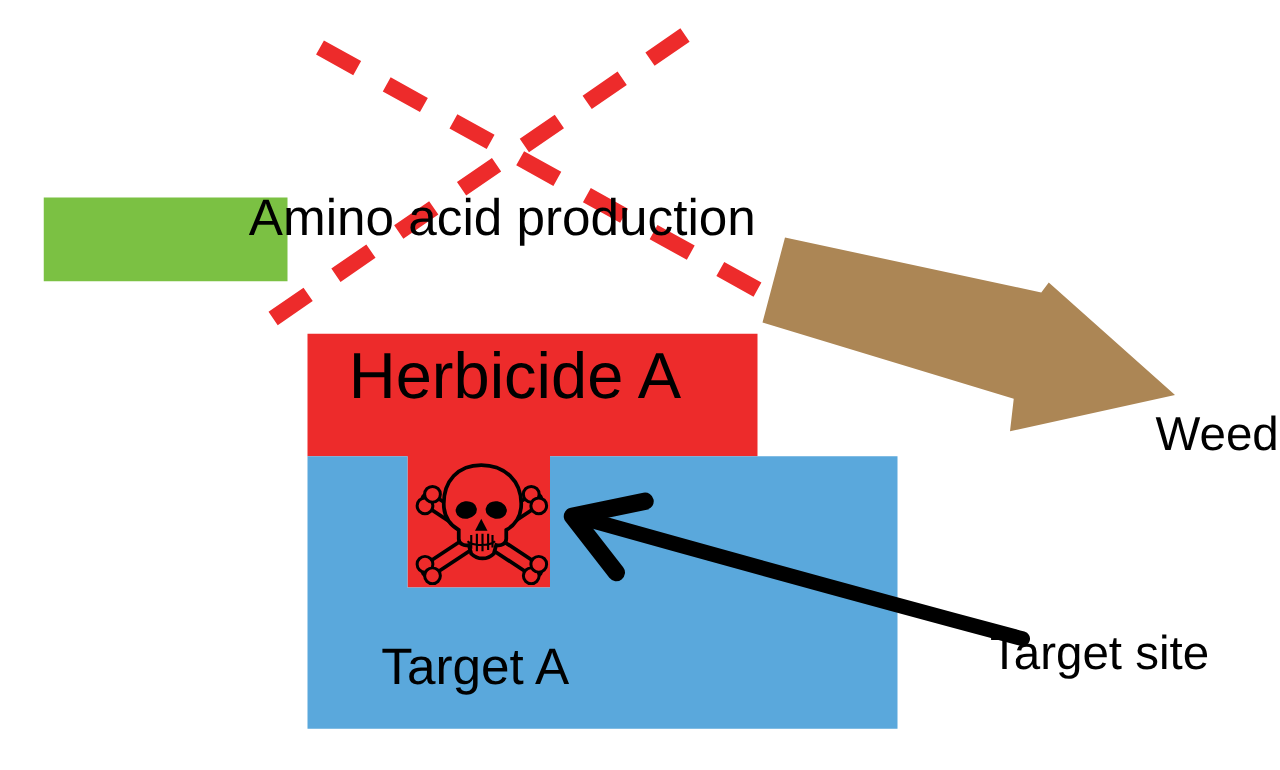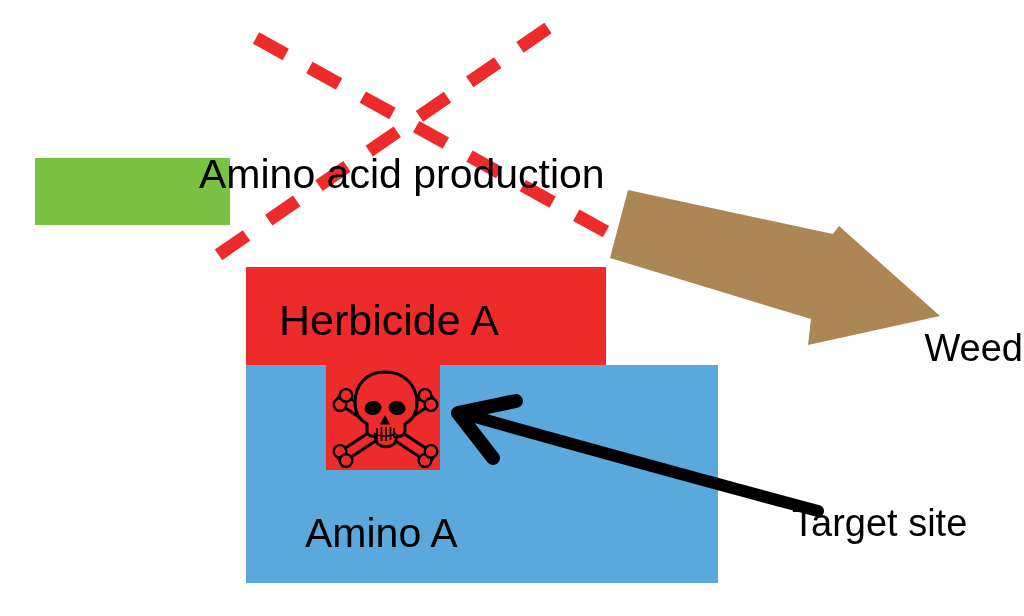--- a/index.html
+++ b/index.html
@@ -12,21 +12,21 @@
   }
   #shapes{position:absolute;left:0;top:0;}
   .label{
     position:absolute;
     color:#000;
     line-height:1.05;
     white-space:nowrap;
     letter-spacing:0px;
   }
   .label-amino{left:199px;top:153px;font-size:41px;}
-  .label-herbicide{left:279px;top:298px;font-size:43px;}
+  .label-herbicide{left:279px;top:274px;font-size:52px;}
   .label-enzyme{left:305px;top:512px;font-size:41px;}
   .label-weed{left:863px;top:327px;width:160px;font-size:38px;line-height:1.12;text-align:right;white-space:normal;}
   .label-target{left:792px;top:504px;font-size:38px;}
 </style>
 </head>
 <body>
 
 <div id="canvas">
 
   <svg id="shapes" width="1024" height="616" viewBox="0 0 1024 616">
@@ -69,20 +69,20 @@
     <g fill="none" stroke-linecap="round" stroke-linejoin="round">
       <path d="M818,511 Q650,466 468,415" stroke-width="12" stroke="#000000"></path>
       <polyline points="516,401 458,413 493,458" stroke-width="14" stroke="#000000"></polyline>
     </g>
   </svg>
 
   <div class="label label-amino">Amino acid production</div>
 
   <div class="label label-herbicide">Herbicide A</div>
 
-  <div class="label label-enzyme">Amino A</div>
+  <div class="label label-enzyme">Target A</div>
 
   <div class="label label-weed">
     <span>Weed</span><br>
   </div>
 
   <div class="label label-target">Target site</div>
 </div>
 
 </body></html>

